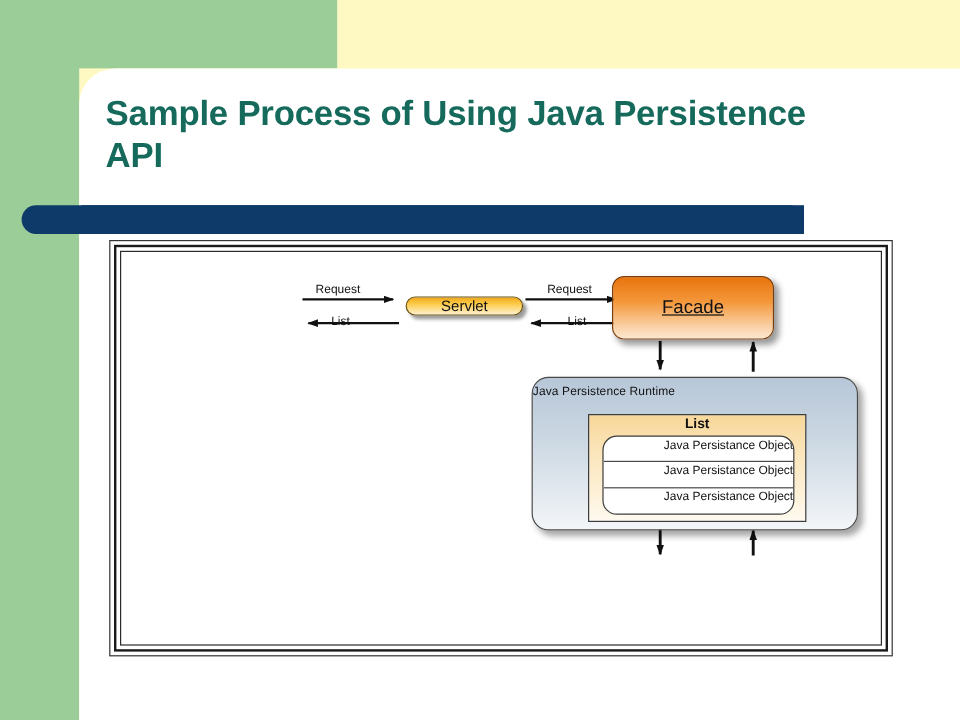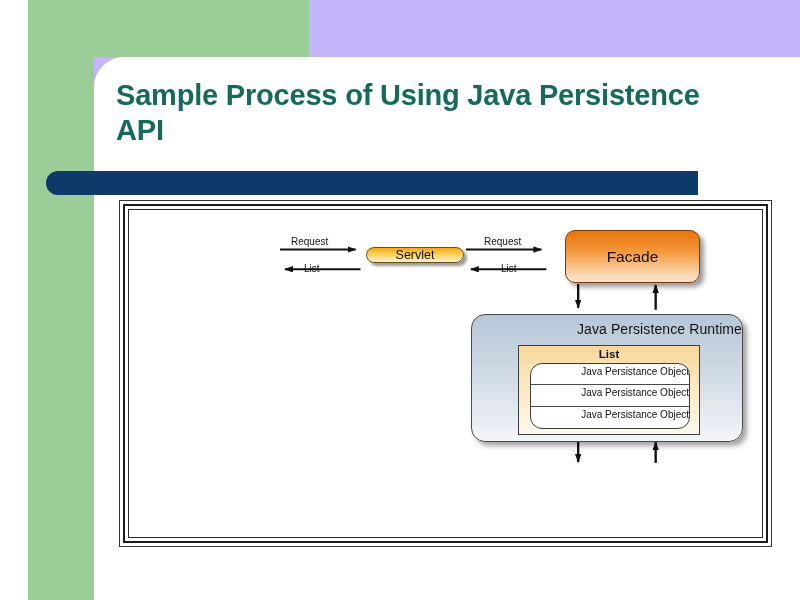--- a/index.html
+++ b/index.html
@@ -12,22 +12,21 @@
     background: #ffffff;
     font-family: "Liberation Sans", sans-serif;
     overflow: hidden;
     position: relative;
   }
 
   
   #slide {
     position: absolute;
     inset: 0;
-    background: #c4b5fd;
-    margin-left: 28px;
+    background: #fef9c3;
   }
 
   .green-band {
     position: absolute;
     left: 0;
     top: 0;
     width: 281px;
     height: 57px;
     background: #9bcd99;
   }
@@ -137,45 +136,46 @@
     width: 98px;
     height: 16px;
     border-radius: 14px;
     border: 1px solid #6b5210;
     background: linear-gradient(to bottom, #f0a81c 0%, #fbc945 35%, #fde29a 75%, #fdf0cf 100%);
     font-size: 12.5px;
     box-shadow: 3px 3px 3px rgba(0,0,0,0.4);
   }
 
   .node-facade {
-    left: 436px;
+    left: 409px;
     top: 20px;
     width: 135px;
     height: 53px;
     border-radius: 10px;
     border: 1px solid #7a3c0a;
     background: linear-gradient(to bottom, #e8740d 0%, #f4973a 40%, #fad0a4 80%, #fde6cf 100%);
     font-size: 15.5px;
     box-shadow: 4px 4px 5px rgba(0,0,0,0.4);
+    text-decoration: underline;
   }
 
   .node-runtime {
     left: 342px;
     top: 104px;
     width: 272px;
     height: 128px;
     border-radius: 14px;
     border: 1px solid #4a4a4a;
     background: linear-gradient(to bottom, #b7c7d8 0%, #cbd7e2 40%, #e4eaf0 78%, #f3f6f8 100%);
     display: block;
     box-shadow: 4px 4px 5px rgba(0,0,0,0.35);
   }
   .runtime-title {
-    text-align: right;
-    font-size: 14px;
+    text-align: left;
+    font-size: 10px;
     color: #121212;
     padding-top: 6px;
     letter-spacing: 0.1px;
   }
 
   .list-box {
     position: absolute;
     left: 46px;
     top: 30px;
     width: 182px;

